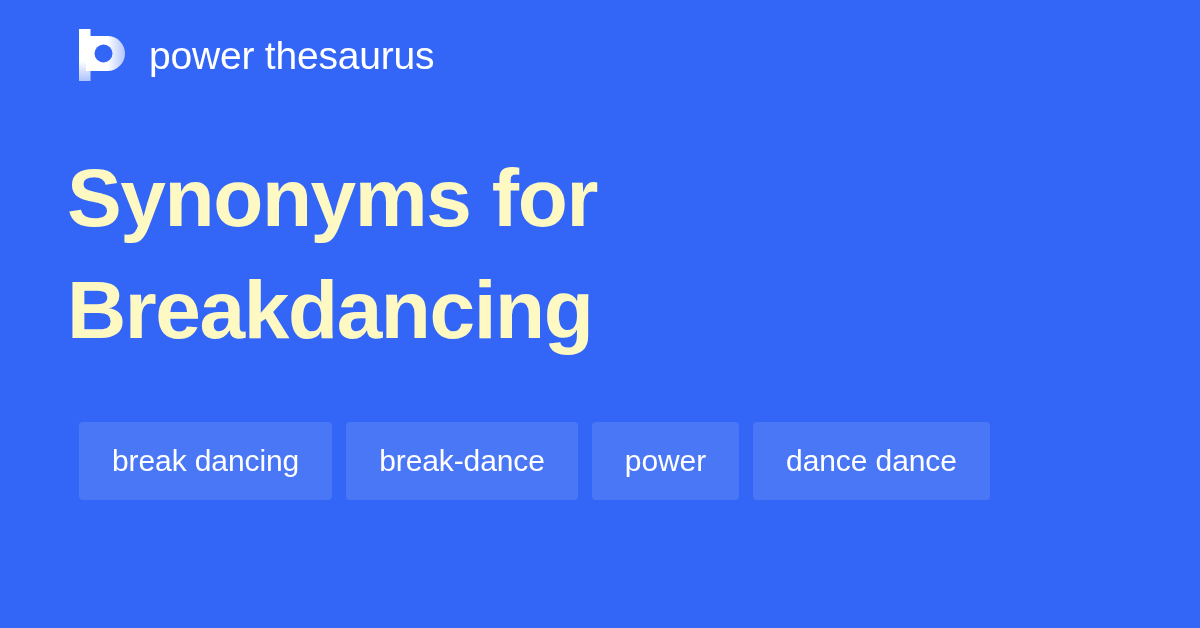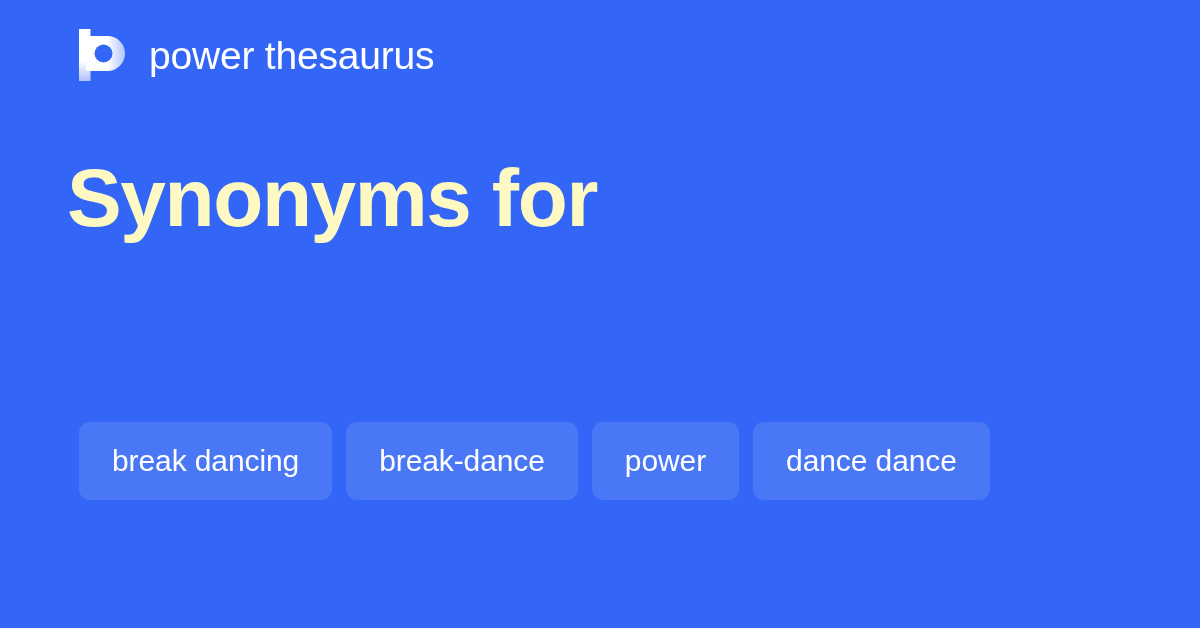--- a/index.html
+++ b/index.html
@@ -76,21 +76,21 @@
     width: 1050px;
     display: flex;
     flex-wrap: wrap;
     gap: 17px 14px;
     align-content: flex-start;
   }
 
   .chip {
     background: #4a77f5;
     color: #ffffff;
-    border-radius: 11px;
+    border-radius: 4px;
     height: 78px;
     box-sizing: border-box;
     display: flex;
     align-items: center;
     justify-content: center;
     padding: 0 33px;
     font-size: 30px;
     font-weight: 400;
     line-height: 1;
     letter-spacing: -0.1px;
@@ -120,20 +120,21 @@
       <rect x="0" y="0" width="11.5" height="52" fill="url(#stemFade)"></rect>
 
       <path d="M7 7 h21.5 a17.5 17.5 0 0 1 0 35 H7 Z" fill="url(#bowlFade)"></path>
       <circle cx="24.5" cy="24.5" r="9" fill="#3366f6"></circle>
     </svg>
     <span class="brand-name">power thesaurus</span>
   </div>
 
   <h1 class="headline">
     <span class="line">Synonyms for</span>
+    <span class="line">Breakdancing</span>
   </h1>
 
   <div class="chips">
     <div class="chip">break dancing</div>
     <div class="chip">break-dance</div>
     <div class="chip">power</div>
     <div class="chip">dance dance</div>
   </div>
 
 </div>

